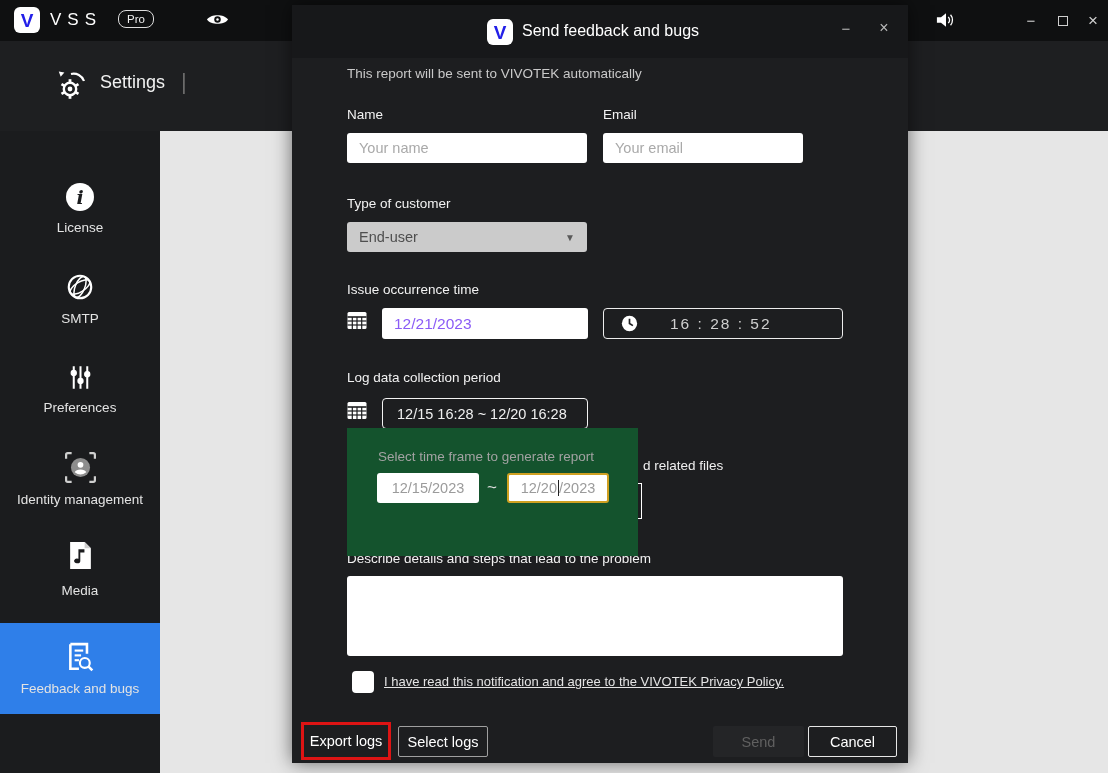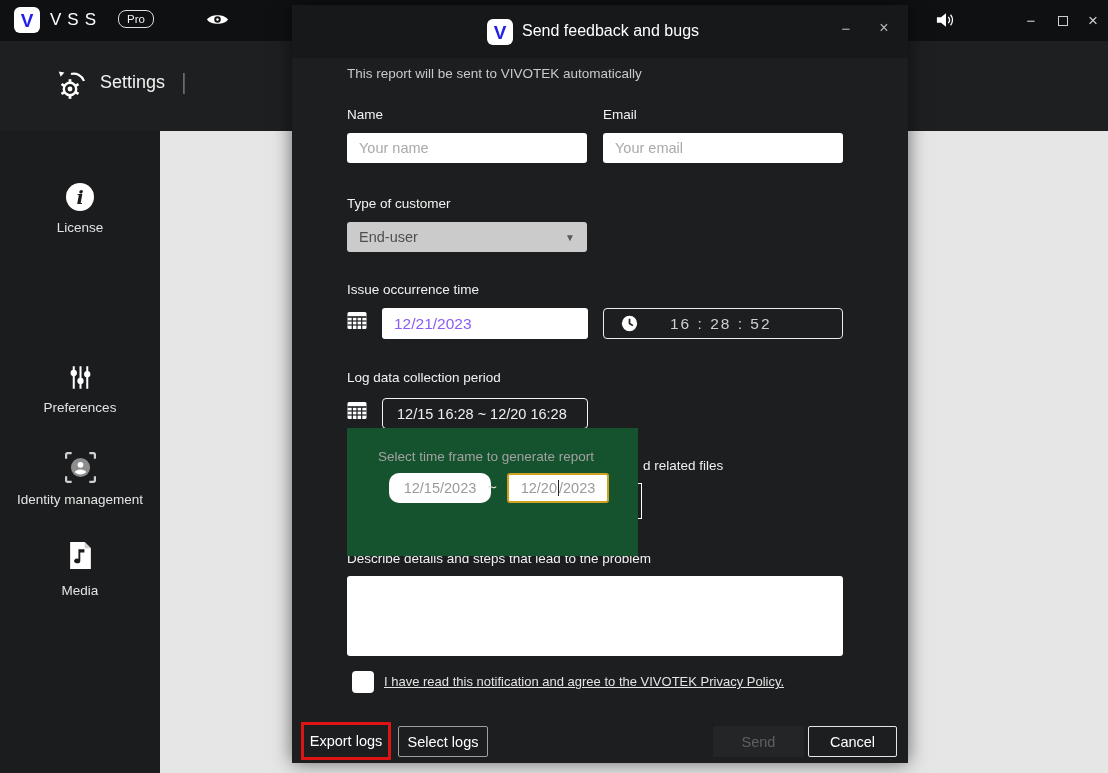--- a/index.html
+++ b/index.html
@@ -75,22 +75,22 @@
   .period-box { position:absolute; left:90px; top:393px; width:206px; height:31px; border:1px solid #f3f3f3;
                 border-radius:4px; display:flex; align-items:center; padding-left:14px; }
   .period-box .p-val { color:#f0f0f0; font-size:14.5px; }
 
   .cal-icon { position:absolute; }
 
   
   .popup { position:absolute; left:55px; top:423px; width:291px; height:128px; background:#14532d; z-index:5; }
   .popup .p-title { position:absolute; left:31px; top:21px; color:#a2a2a2; font-size:13.5px; }
   .popup .date-in { position:absolute; top:45px; width:102px; height:30px; background:#fff; border:none;
-                    border-radius:10px; text-align:center; font-size:14.5px; color:#9b9b9b;
-                    font-family:"Liberation Sans",sans-serif;margin-left:12px; }
+                    border-radius:3px; text-align:center; font-size:14.5px; color:#9b9b9b;
+                    font-family:"Liberation Sans",sans-serif; }
   .popup .d1 { left:30px; }
   .popup .tilde { position:absolute; left:140px; top:50px; color:#ddd; font-size:17px; }
   .popup .d2 { position:absolute; left:160px; top:45px; width:102px; height:30px; background:#fff;
                border:2px solid #cfa021; border-radius:3px; display:flex; align-items:center;
                justify-content:center; font-size:14.5px; color:#9b9b9b; }
   .popup .cursor { display:inline-block; width:1px; height:16px; background:#222; margin:0 0.5px;
                    vertical-align:-3px; }
 
   .partial-label { position:absolute; left:351px; top:453px; color:#efefef; font-size:13.5px; }
   .frag-box { position:absolute; left:336px; top:478px; width:14px; height:36px;
@@ -173,20 +173,30 @@
 
   <div class="sidebar">
 
     <div class="side-item" style="top:40px;">
       <span class="ic-license">
           <span>i</span>
         </span>
       <span class="lbl">License</span>
     </div>
 
+    <div class="side-item" style="top:130px;">
+      <span>
+        <svg width="30" height="30" viewBox="0 0 24 24">
+          <circle cx="12" cy="12" r="9" fill="none" stroke="#fff" stroke-width="1.7"></circle>
+          <ellipse cx="12" cy="12" rx="9" ry="3.8" fill="none" stroke="#fff" stroke-width="1.2" transform="rotate(-32 12 12)"></ellipse>
+          <ellipse cx="12" cy="12" rx="3.8" ry="9" fill="none" stroke="#fff" stroke-width="1.2" transform="rotate(22 12 12)"></ellipse>
+        </svg>
+      </span>
+      <span class="lbl">SMTP</span>
+    </div>
 
     <div class="side-item" style="top:220px;">
       <span>
         <svg width="27" height="27" viewBox="0 0 24 24" stroke="#fff" fill="#fff">
           <line x1="6" y1="2" x2="6" y2="22" stroke-width="1.8"></line>
           <line x1="12" y1="2" x2="12" y2="22" stroke-width="1.8"></line>
           <line x1="18" y1="2" x2="18" y2="22" stroke-width="1.8"></line>
           <circle cx="6" cy="8" r="2.3"></circle>
             <circle cx="12" cy="15" r="2.3"></circle>
             <circle cx="18" cy="9" r="2.3"></circle>
@@ -211,39 +221,53 @@
       <span>
         <svg width="25" height="29" viewBox="0 0 24 28">
           <path d="M2 1h14l6 6v20H2z" fill="#fff"></path>
           <path d="M16 1l6 6h-6z" fill="#cfcfcf"></path>
           <path d="M10 8v9.2a3 2.2 0 1 0 1.8 2V11h4V8z" fill="#1b1c1e"></path>
         </svg>
       </span>
       <span class="lbl">Media</span>
     </div>
 
+    <div class="side-item selected" style="top:492px;">
+      <span>
+        <svg width="30" height="30" viewBox="0 0 28 28">
+          <path d="M5 2h15.5v9" stroke="#fff" fill="none" stroke-width="2.4"></path>
+          <path d="M5 2v23h8" stroke="#fff" fill="none" stroke-width="2.4"></path>
+          <line x1="9" y1="8" x2="17" y2="8" stroke="#fff" stroke-width="2"></line>
+          <line x1="9" y1="12.5" x2="15" y2="12.5" stroke="#fff" stroke-width="2"></line>
+          <line x1="9" y1="17" x2="13" y2="17" stroke="#fff" stroke-width="2"></line>
+          <circle cx="18.5" cy="19.5" r="4.6" stroke="#fff" fill="none" stroke-width="2"></circle>
+          <line x1="22" y1="23" x2="25.5" y2="26.5" stroke="#fff" stroke-width="2.4"></line>
+        </svg>
+      </span>
+      <span class="lbl">Feedback and bugs</span>
+    </div>
   </div>
 
   <div class="dialog">
 
     <div class="dlg-titlebar">
       <div class="logo-sq">
           <span>V</span>
         </div>
       <div class="dlg-title">Send feedback and bugs</div>
       <div class="dlg-min">−</div>
       <div class="dlg-close">×</div>
     </div>
 
     <div class="dlg-subtitle">This report will be sent to VIVOTEK automatically</div>
 
     <div class="f-label" style="left:55px; top:102px;">Name</div>
     <div class="f-label" style="left:311px; top:102px;">Email</div>
     <input class="txt-input" style="left: 55px; top: 128px; width: 240px;" placeholder="Your name">
-    <input class="txt-input" style="left: 311px; top: 128px; width: 240px;" placeholder="Your email">
+    <input class="txt-input" style="left: 311px; top: 128px; width: 200px;" placeholder="Your email">
 
     <div class="f-label" style="left:55px; top:191px;">Type of customer</div>
     <div class="dropdown">
       <span class="val">End-user</span>
       <span class="arrow">▼</span>
     </div>
 
     <div class="f-label" style="left:55px; top:277px;">Issue occurrence time</div>
     <span class="cal-icon" style="left:55px; top:306px;">
       <svg width="20" height="19" viewBox="0 0 20 19">

